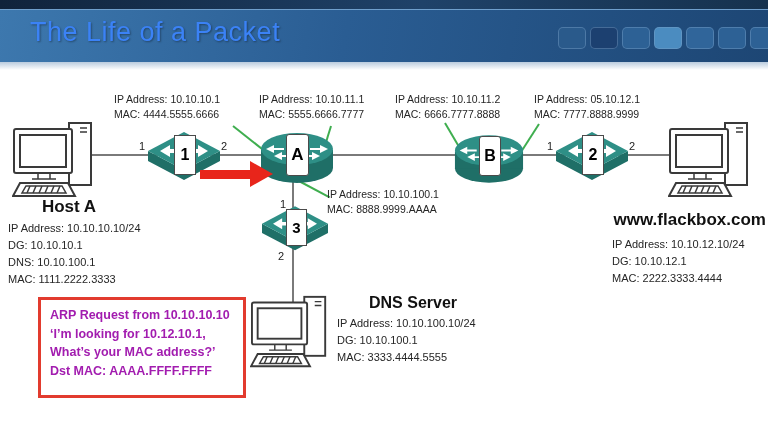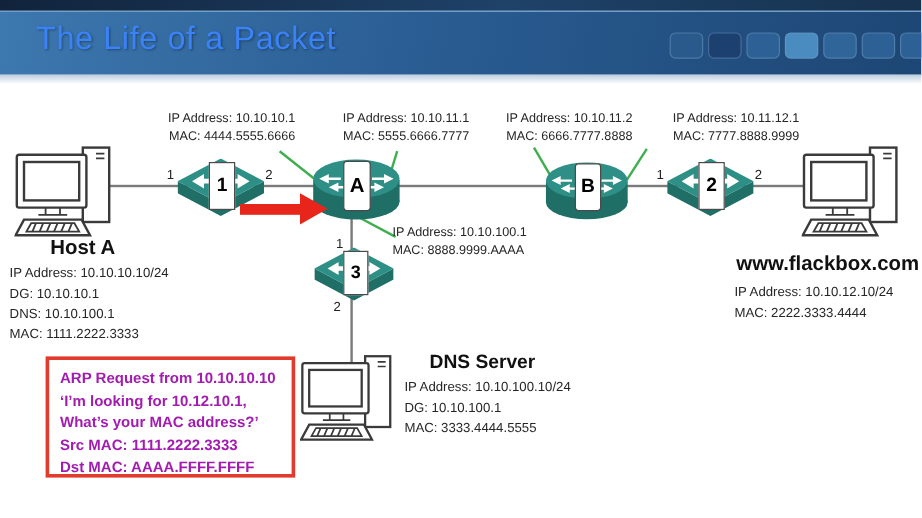--- a/index.html
+++ b/index.html
@@ -15,21 +15,21 @@
     border-top:1px solid #6f9fcc;}
   .banner-fade{position:absolute;left:0;top:62px;width:768px;height:8px;
     background:linear-gradient(to bottom,#b9cbde,#ffffff);}
   .slide-title{position:absolute;left:30px;top:17px;font-size:27px;color:#3b82f6;
     letter-spacing:.5px;text-shadow:1px 1px 2px rgba(0,0,0,.35);}
   .squares{position:absolute;right:-10px;top:27px;display:flex;gap:4px;}
   .sq{width:26px;height:20px;border-radius:5px;border:1px solid rgba(120,160,200,.45);}
   
   .line{position:absolute;background:var(--link-gray,#7a7a7a);}
   .gline{position:absolute;height:2px;background:var(--label-line-green,#3FAE4F);transform-origin:left center;}
-  .lbl{position:absolute;font-size:10.5px;line-height:15px;text-align:right;width:132px;color:#262626;}
+  .lbl{position:absolute;font-size:10.5px;line-height:15px;text-align:left;width:132px;color:#262626;}
   .lbl-left{text-align:left;width:150px;}
   .port{position:absolute;font-size:11px;color:#222;}
   .devname{position:absolute;font-weight:bold;color:#111;}
   .info{position:absolute;font-size:11px;line-height:17px;color:#262626;white-space:nowrap;}
   .dev{position:absolute;}
   .devlabel{position:absolute;background:#fff;border:1px solid #4a4a4a;
     display:flex;align-items:center;justify-content:center;
     font-weight:bold;color:#000;}
   .tealTop{fill:var(--device-teal,#2E8F86);}
   .tealDark{fill:var(--device-teal-dark,#1F6F67);}
@@ -79,21 +79,21 @@
   </div>
   <div class="lbl" style="left:259px;top:92px;">
     <div>IP Address: 10.10.11.1</div>
     <div>MAC: 5555.6666.7777</div>
   </div>
   <div class="lbl" style="left:395px;top:92px;">
     <div>IP Address: 10.10.11.2</div>
     <div>MAC: 6666.7777.8888</div>
   </div>
   <div class="lbl" style="left:534px;top:92px;">
-    <div>IP Address: 10.11.12.1</div>
+    <div>IP Address: 05.10.12.1</div>
     <div>MAC: 7777.8888.9999</div>
   </div>
   <div class="lbl lbl-left" style="left:327px;top:187px;">
     <div>IP Address: 10.10.100.1</div>
     <div>MAC: 8888.9999.AAAA</div>
   </div>
 
   <div class="dev" style="left:12px;top:120px;">
     <svg width="84" height="82" viewBox="0 0 84 82">
       <rect class="pcline" x="57" y="3" width="22" height="62"></rect>
@@ -184,21 +184,21 @@
       <rect class="pcline" x="57" y="3" width="22" height="62"></rect>
       <path class="pcthin" d="M68 8h7 M68 12h7" fill="none"></path>
       <rect class="pcline" x="2" y="9" width="58" height="44" rx="2"></rect>
       <rect class="pcline" x="8" y="15" width="46" height="32"></rect>
       <path class="pcthin" d="M26 53v6 M38 53v6 M20 59h24" fill="none"></path>
       <polygon class="pcline" points="8,63 56,63 63,76 1,76"></polygon>
       <polygon fill="none" class="pcthin" points="14,66 50,66 54,73 10,73"></polygon>
       <path class="pcthin" d="M18 66l-3 7 M24 66l-3 7 M30 66l-3 7 M36 66l-3 7 M42 66l-3 7 M48 66l-3 7" fill="none"></path>
     </svg>
   </div>
-  <div class="devname" style="left:358px;top:294px;font-size:16px;">DNS Server</div>
+  <div class="devname" style="left:369px;top:294px;font-size:16px;">DNS Server</div>
   <div class="info" style="left:337px;top:315px;">
     <div>IP Address: 10.10.100.10/24</div>
     <div>DG: 10.10.100.1</div>
     <div>MAC: 3333.4444.5555</div>
   </div>
 
   <div class="dev" style="left:668px;top:120px;">
     <svg width="84" height="82" viewBox="0 0 84 82">
       <rect class="pcline" x="57" y="3" width="22" height="62"></rect>
       <path class="pcthin" d="M68 8h7 M68 12h7" fill="none"></path>
@@ -206,24 +206,24 @@
       <rect class="pcline" x="8" y="15" width="46" height="32"></rect>
       <path class="pcthin" d="M26 53v6 M38 53v6 M20 59h24" fill="none"></path>
       <polygon class="pcline" points="8,63 56,63 63,76 1,76"></polygon>
       <polygon fill="none" class="pcthin" points="14,66 50,66 54,73 10,73"></polygon>
       <path class="pcthin" d="M18 66l-3 7 M24 66l-3 7 M30 66l-3 7 M36 66l-3 7 M42 66l-3 7 M48 66l-3 7" fill="none"></path>
     </svg>
   </div>
   <div class="devname" style="left:598px;top:210px;width:168px;text-align:right;font-size:17px;">www.flackbox.com</div>
   <div class="info" style="left:612px;top:236px;">
     <div>IP Address: 10.10.12.10/24</div>
+    <div>DG: 10.10.12.1</div>
     <div>MAC: 2222.3333.4444</div>
   </div>
 
   <div class="arp">
     <div>ARP Request from 10.10.10.10</div>
     <div>‘I’m looking for 10.12.10.1,</div>
     <div>What’s your MAC address?’</div>
-    <div>Src MAC: 1111.2222.3333</div>
     <div>Dst MAC: AAAA.FFFF.FFFF</div>
   </div>
 
 </div>
 
 </body></html>

